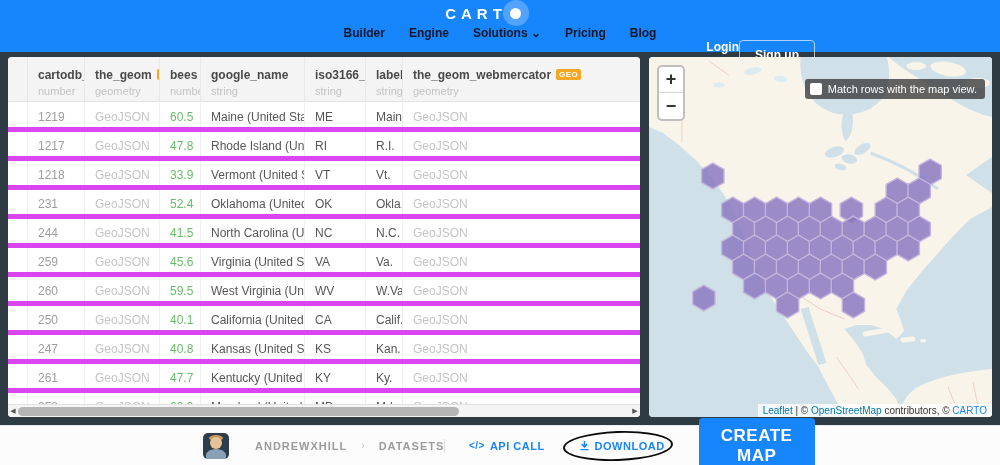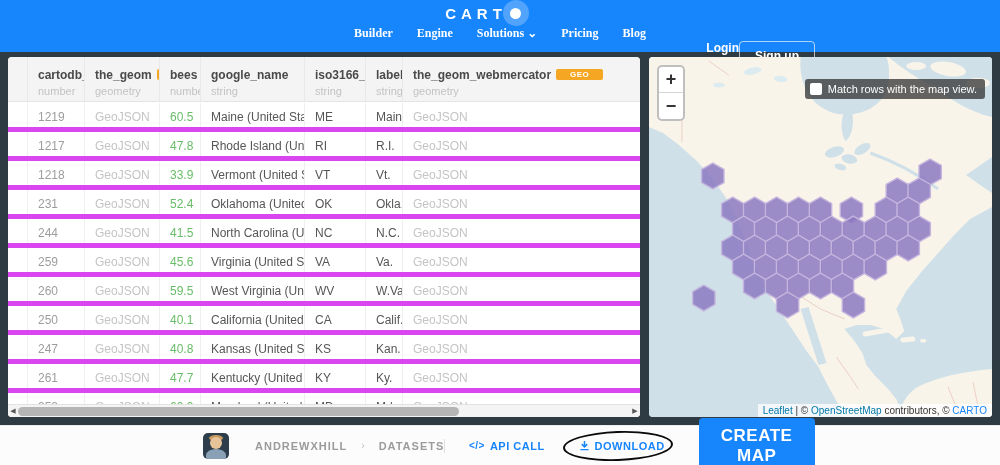--- a/index.html
+++ b/index.html
@@ -8,37 +8,37 @@
 
   
   .navbar { height:52px; background:#1785fb; }
   .nav-inner { width:630px; margin:0 auto; height:100%; display:flex; align-items:center;flex-direction:column; }
   .logo { display:flex; align-items:center; margin-right:26px; position:relative; }
   .logo-text { color:#fff; font-weight:bold; font-size:15px; letter-spacing:5px; }
   .logo-halo { width:26px; height:26px; border-radius:50%; background:rgba(255,255,255,0.25);
     display:flex; align-items:center; justify-content:center; margin-left:-4px; }
   .logo-dot { width:11px; height:11px; border-radius:50%; background:#fff; }
   .nav-links { display:flex; align-items:center; gap:24px; }
-  .nav-link { color:#ffffff; font-size:12px; font-weight:bold; cursor:pointer; white-space:nowrap;font-family:Liberation Serif, serif; }
+  .nav-link { color:#0f172a; font-size:12px; font-weight:bold; cursor:pointer; white-space:nowrap; }
   .nav-right { margin-left:auto; display:flex; align-items:flex-start; }
   .login { color:#fff; font-size:12px; font-weight:bold; cursor:pointer; }
   .signup { color:#fff; font-size:12px; font-weight:bold; border:1px solid rgba(255,255,255,0.65);
     border-radius:4px; padding:7px 15px; cursor:pointer; background:transparent; }
 
   
   .main { height:373px; background:#2f3b42; display:flex; padding:5px 8px 8px 8px; gap:9px; }
 
   
   .table-panel { width:632px; background:#fff; border-radius:4px; position:relative; overflow:hidden; }
   .thead { display:flex; height:45px; background:#f4f4f4; border-bottom:1px solid #e4e4e4; }
   .hcell { padding:8px 0 0 10px; border-right:1px solid #e9e9e9; overflow:hidden; white-space:nowrap; }
   .hname { font-size:12px; font-weight:bold; color:#4a4a4a; display:inline-block; }
   .htype { font-size:11px; color:#c3c3c3; margin-top:2px; }
   .geo-badge { display:inline-block; background:#f5a623; color:#fff; font-size:8px; font-weight:bold;
-    padding:1px 14px; border-radius:2px; margin-left:5px; vertical-align:2px; letter-spacing:0.5px; }
+    padding:1px 3px; border-radius:2px; margin-left:5px; vertical-align:2px; letter-spacing:0.5px; }
   .tbody { position:absolute; top:46px; left:0; right:0; bottom:0; overflow:hidden; }
   .trow { display:flex; height:29px; border-bottom:5px solid #d946ef; background:#fff; }
   .tcell { font-size:12px; line-height:28px; padding-left:10px; border-right:1px solid #efefef;
     overflow:hidden; white-space:nowrap; }
   .c0 { width:20px; flex:none; } .c1 { width:57px; flex:none; } .c2 { width:75px; flex:none; }
   .c3 { width:41px; flex:none; } .c4 { width:104px; flex:none; } .c5 { width:61px; flex:none; }
   .c6 { width:37px; flex:none; } .c7 { flex:1; border-right:none; }
   .v-id { color:#9d9d9d; } .v-geom { color:#c4c4c4; } .v-bees { color:#69bd69; } .v-text { color:#565656; }
   .hscrollbar { position:absolute; left:0; right:0; bottom:0; height:13px; background:#f4f4f4;
     border-top:1px solid #e2e2e2; display:flex; align-items:center; }

